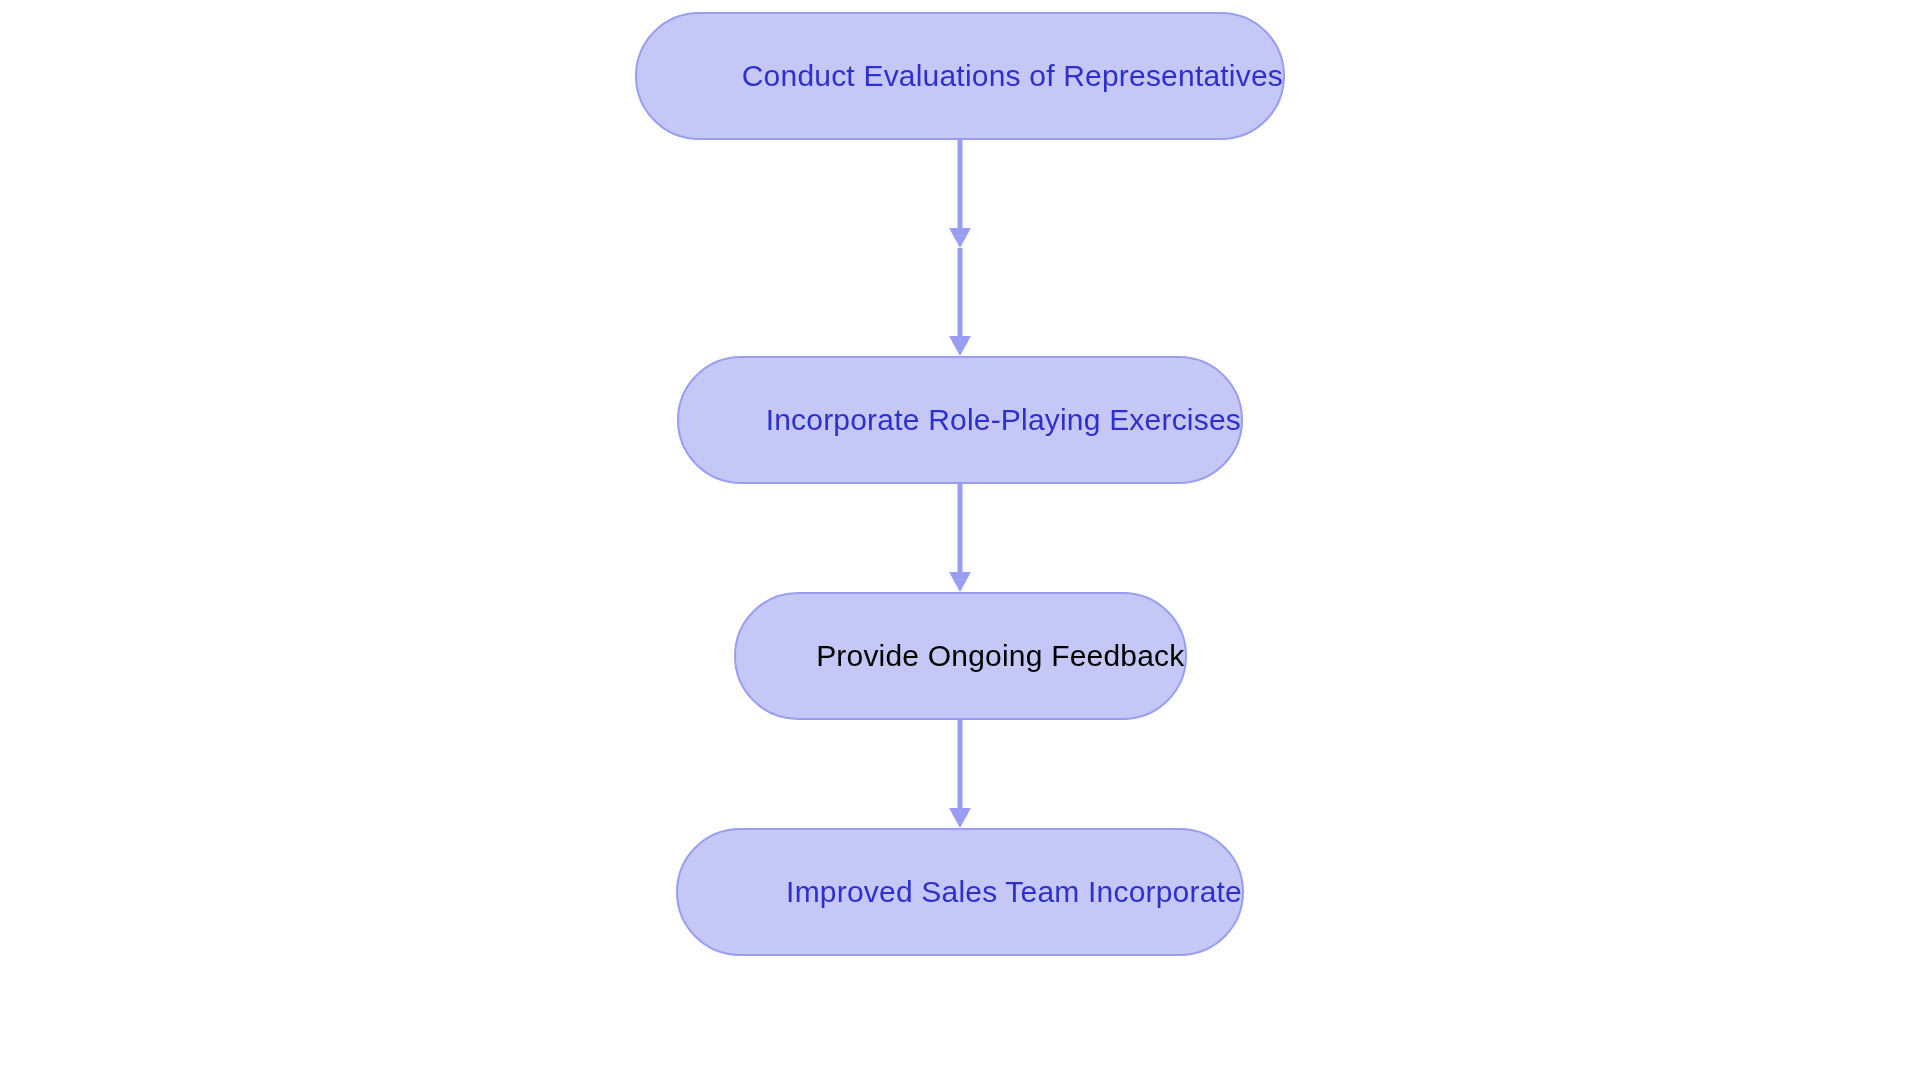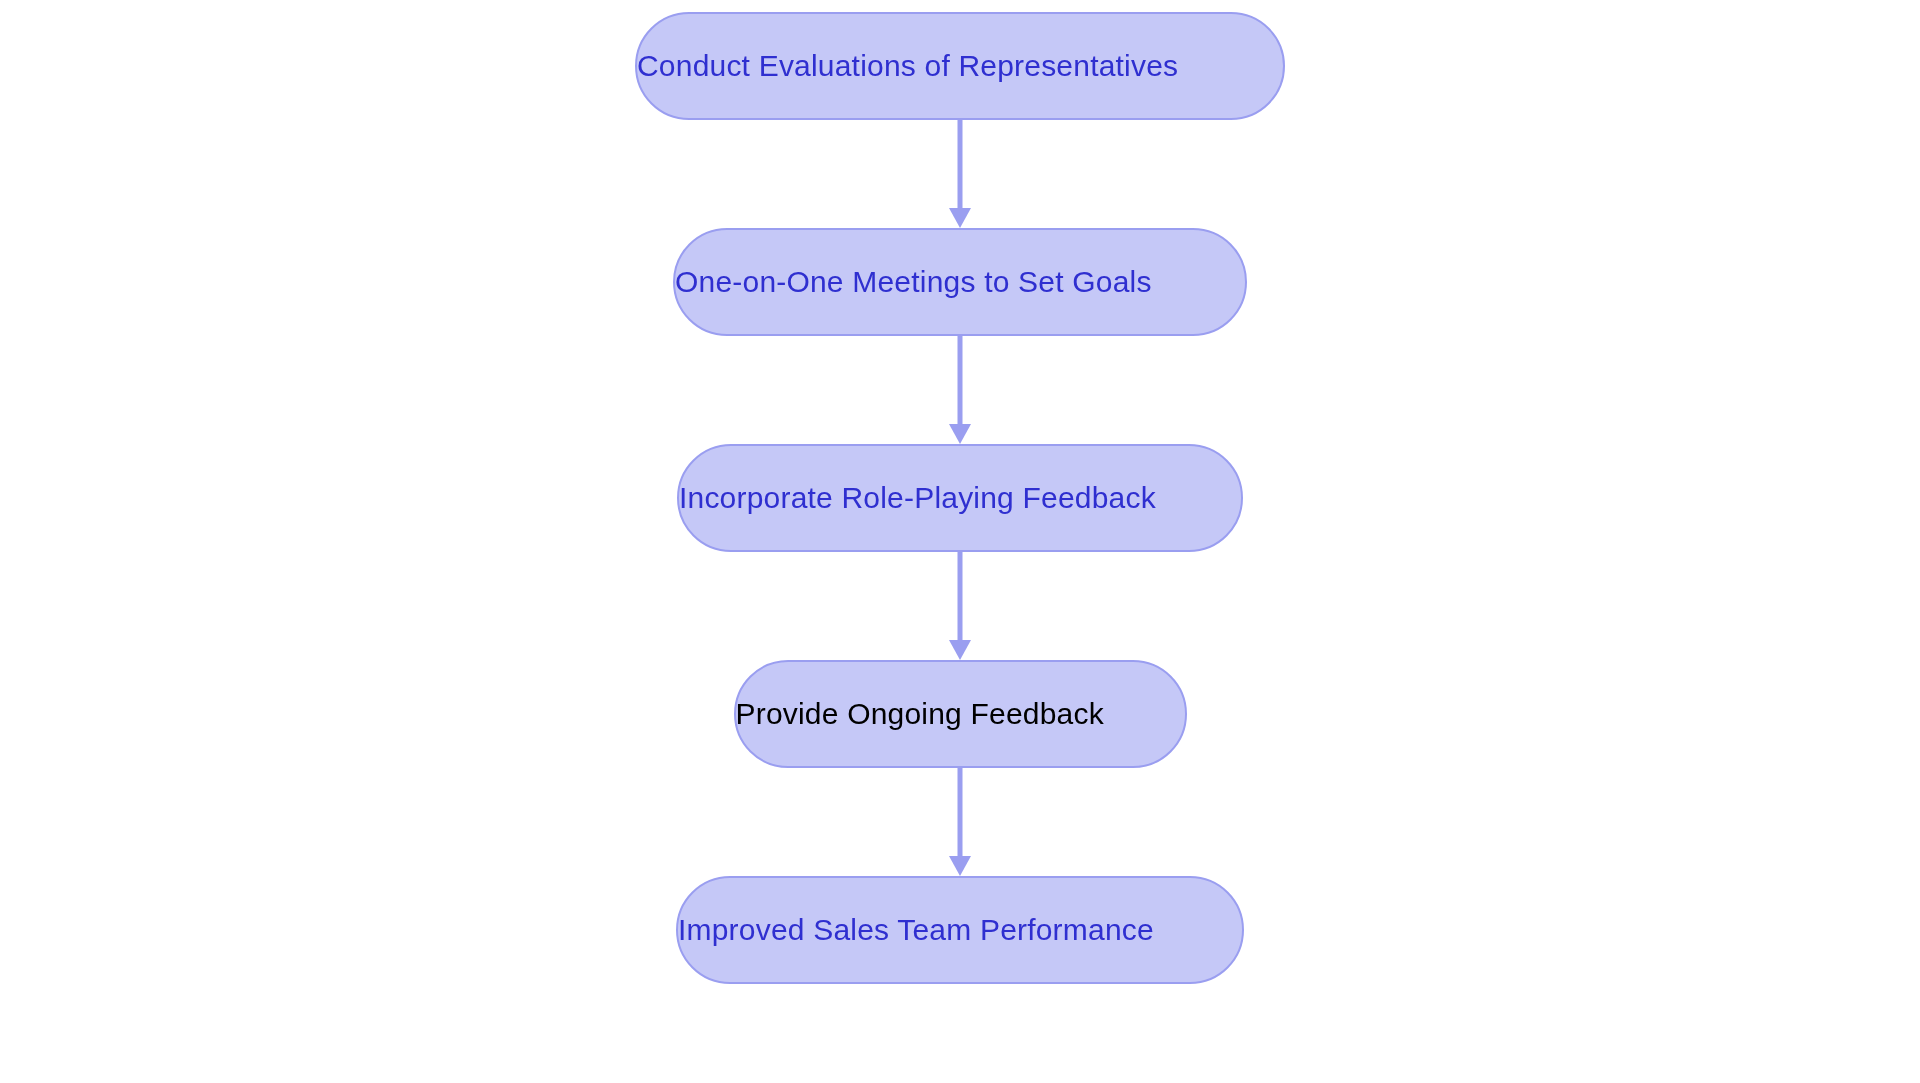--- a/index.html
+++ b/index.html
@@ -27,27 +27,27 @@
     top: 0;
     width: 1920px;
     height: 1083px;
     display: flex;
     flex-direction: column;
     align-items: center;
   }
 
   .node {
     box-sizing: border-box;
-    height: 108px;
+    height: 128px;
     border: 2px solid #9a9ef0;
     border-radius: 64px;
     background: #c5c8f7;
     display: flex;
     align-items: center;
-    justify-content: flex-start;
+    justify-content: flex-end;
     flex: none;
   }
 
   .node-label {
     color: #2f2fd0;
     font-size: 30px;
     font-weight: 400;
     letter-spacing: 0.2px;
     white-space: nowrap;
     line-height: 1;
@@ -101,45 +101,42 @@
 
     <div class="node w0" style="width: 650px; background: rgb(197, 200, 247); border-color: rgb(154, 158, 240);">
       <span class="node-label" style="color: rgb(47, 47, 208);">Conduct Evaluations of Representatives</span>
     </div>
 
     <div class="connector">
       <div class="stem" style="background: rgb(154, 158, 240);"></div>
       <div class="head" style="border-top-color: rgb(154, 158, 240);"></div>
     </div>
 
-    <div class="node w1" style="width: 574px; background: rgb(197, 200, 247); border-color: rgb(154, 158, 240);">
-      <span class="node-label" style="color: rgb(47, 47, 208);">One-on-One Meetings to Set Goals</span>
-    </div>
 
     <div class="connector">
       <div class="stem" style="background: rgb(154, 158, 240);"></div>
       <div class="head" style="border-top-color: rgb(154, 158, 240);"></div>
     </div>
 
     <div class="node w2" style="width: 566px; background: rgb(197, 200, 247); border-color: rgb(154, 158, 240);">
-      <span class="node-label" style="color: rgb(47, 47, 208);">Incorporate Role-Playing Feedback</span>
+      <span class="node-label" style="color: rgb(47, 47, 208);">Incorporate Role-Playing Exercises</span>
     </div>
 
     <div class="connector">
       <div class="stem" style="background: rgb(154, 158, 240);"></div>
       <div class="head" style="border-top-color: rgb(154, 158, 240);"></div>
     </div>
 
     <div class="node w3" style="width: 453px; background: rgb(197, 200, 247); border-color: rgb(154, 158, 240);">
       <span class="node-label" style="color: #000000;">Provide Ongoing Feedback</span>
     </div>
 
     <div class="connector">
       <div class="stem" style="background: rgb(154, 158, 240);"></div>
       <div class="head" style="border-top-color: rgb(154, 158, 240);"></div>
     </div>
 
     <div class="node w4" style="width: 568px; background: rgb(197, 200, 247); border-color: rgb(154, 158, 240);">
-      <span class="node-label" style="color: rgb(47, 47, 208);">Improved Sales Team Performance</span>
+      <span class="node-label" style="color: rgb(47, 47, 208);">Improved Sales Team Incorporate</span>
     </div>
 
   </div>
 </div>
 
 </body></html>

